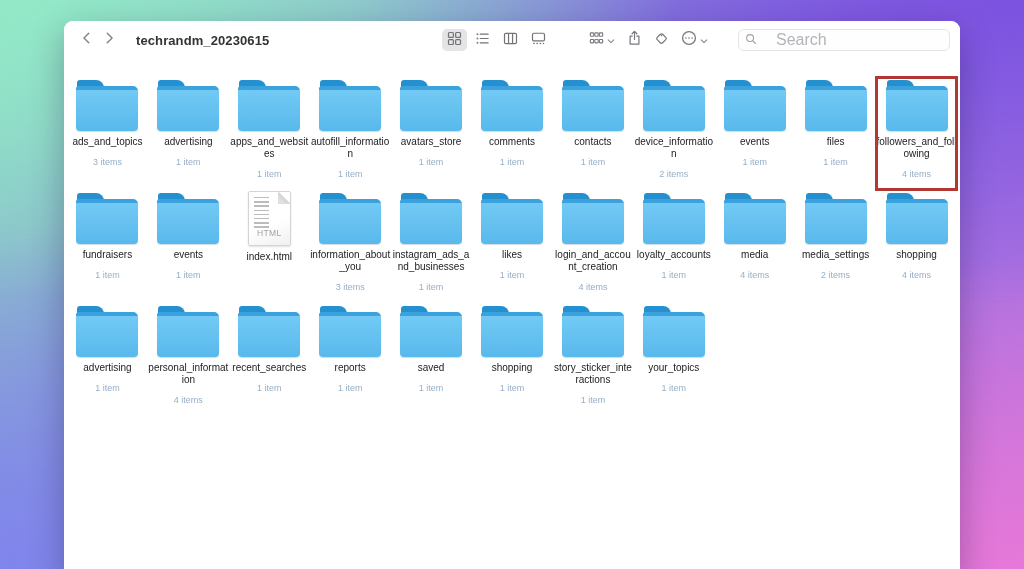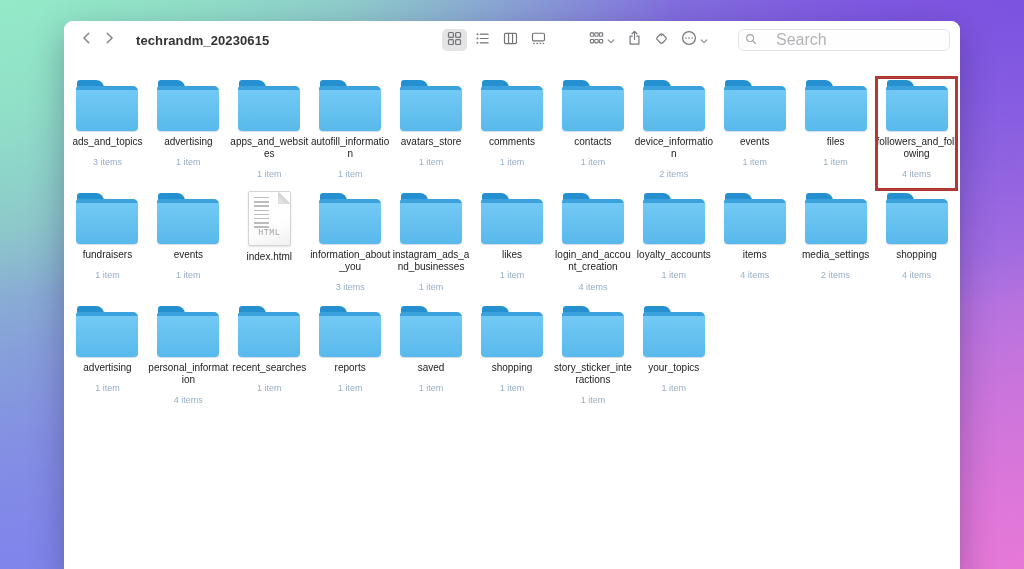--- a/index.html
+++ b/index.html
@@ -73,21 +73,20 @@
     border-radius:3px 5px 4px 4px;
     background:linear-gradient(180deg, #3ba2dd 0%, #3ba2dd 8%, #72c9f4 9%, #59b9ec 100%);
     box-shadow:0 1px 1px rgba(0,60,110,.18);
   }
   
   .html-icon {
     position:relative; width:43px; height:55px; flex:0 0 auto; margin-top:-2px;
     background:linear-gradient(160deg,#ffffff 60%,#f0f0f0 100%);
     border:1px solid #d4d4d6; border-radius:2px;
     box-shadow:0 1px 2px rgba(0,0,0,.12);
-    font-family:Liberation Mono, monospace;
   }
   .html-icon .fold {
     position:absolute; top:-1px; right:-1px; width:13px; height:13px;
     background:linear-gradient(225deg, #fdfdfd 0%, #fdfdfd 48%, #cfcfcf 50%, #e9e9e9 100%);
     clip-path:polygon(0 0, 100% 100%, 0 100%);
     border-left:1px solid #dcdcdc; border-bottom:1px solid #dcdcdc;
   }
   .html-icon .lines {
     position:absolute; left:5px; top:5px; width:15px; height:33px;
     background:repeating-linear-gradient(180deg, #bcbcbe 0px, #bcbcbe 1.4px, transparent 1.4px, transparent 4.2px);
@@ -403,21 +402,21 @@
 
     <div class="label">loyalty_accounts</div>
     <div class="count">1 item</div>
   </div>
       <div class="cell" data-type="folder">
     <div class="folder-icon">
       <div class="tab"></div>
           <div class="fbody"></div>
     </div>
 
-    <div class="label">items</div>
+    <div class="label">media</div>
     <div class="count">4 items</div>
   </div>
       <div class="cell" data-type="folder">
     <div class="folder-icon">
       <div class="tab"></div>
           <div class="fbody"></div>
     </div>
 
     <div class="label">media_settings</div>
     <div class="count">2 items</div>

